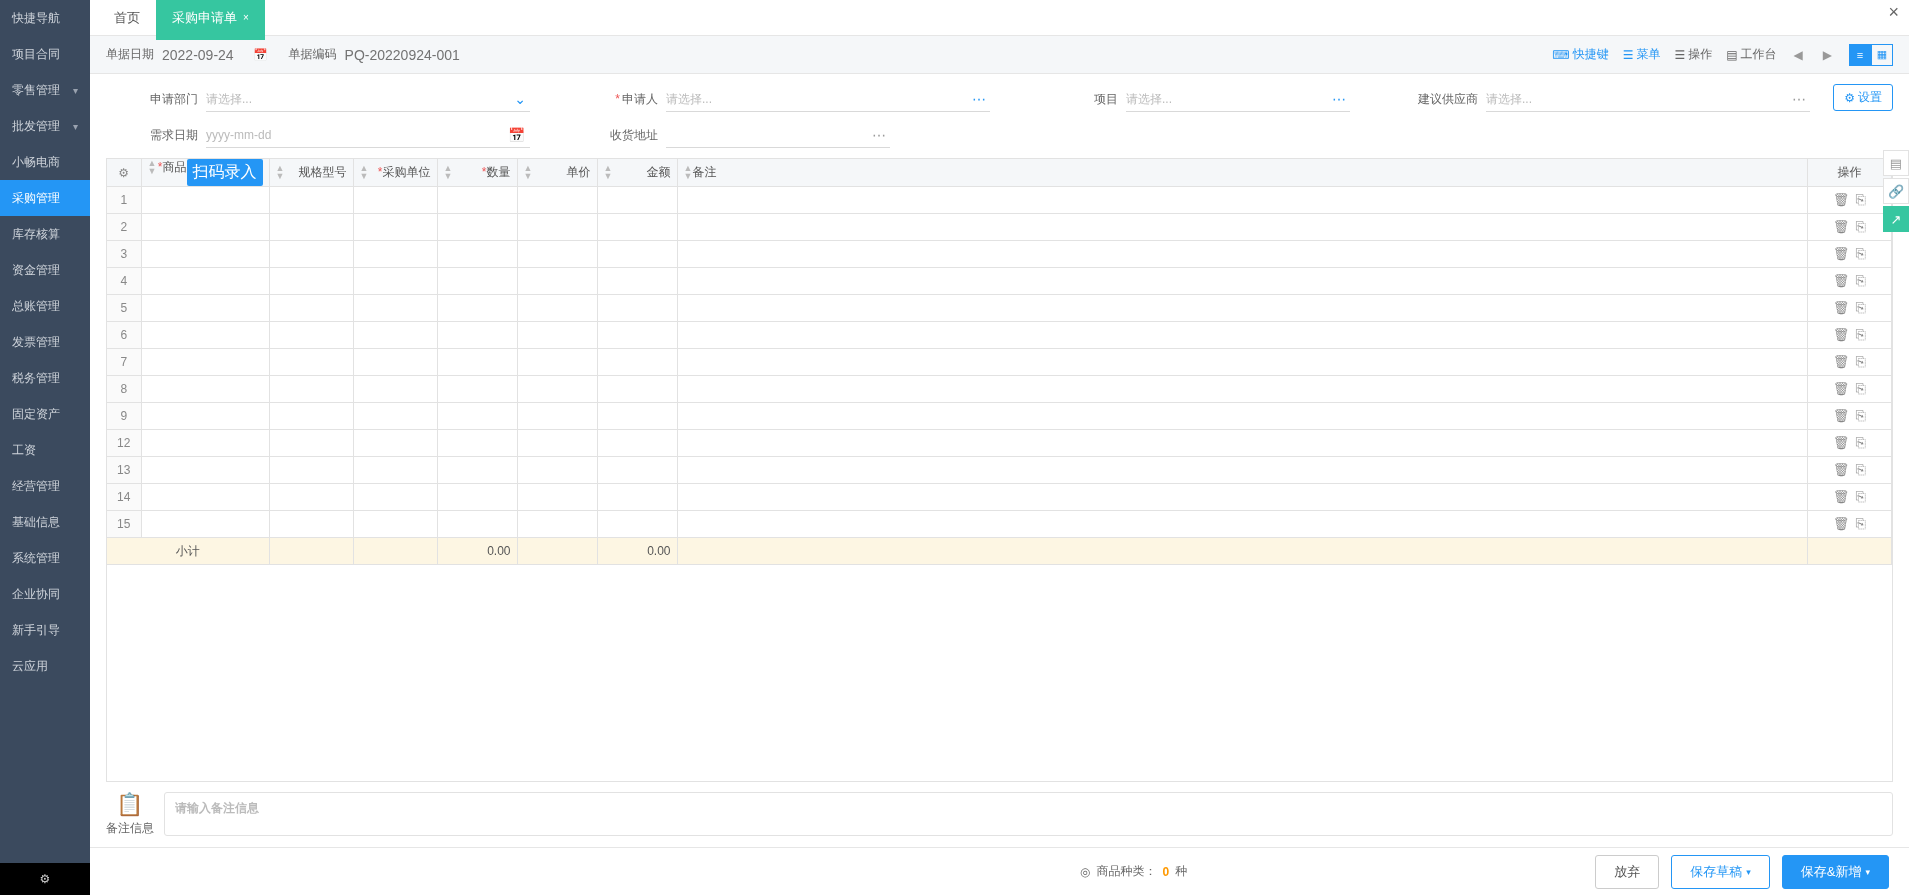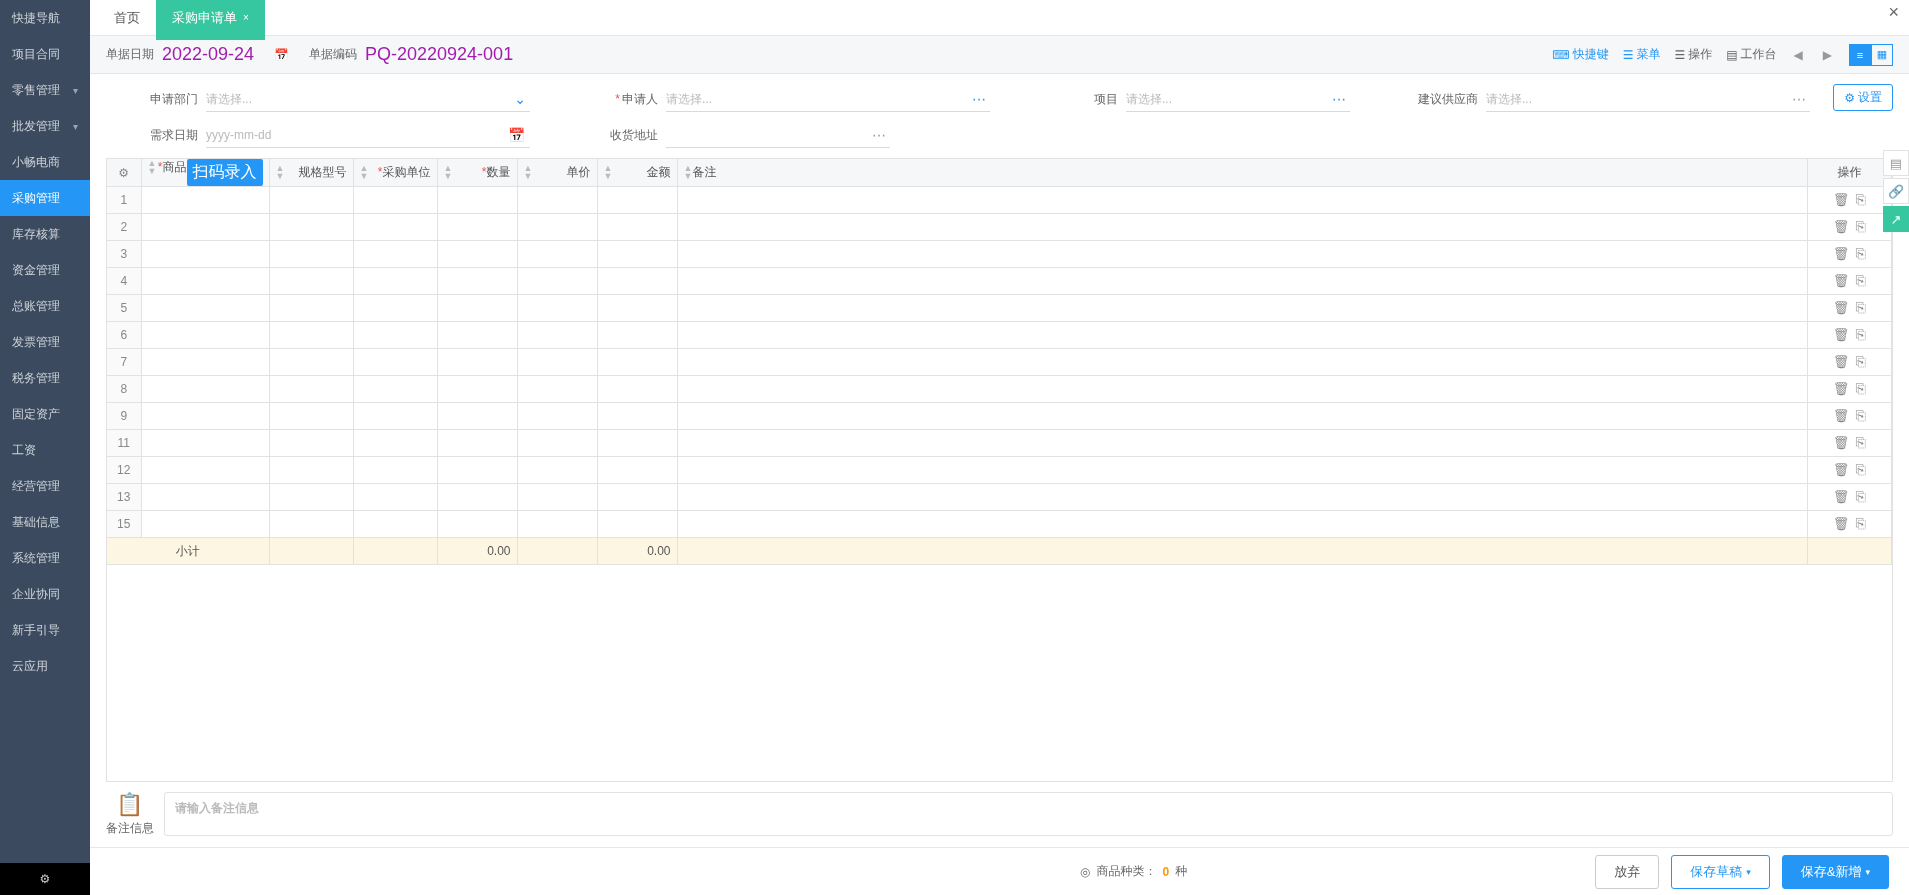--- a/index.html
+++ b/index.html
@@ -20,21 +20,21 @@
 
 .tabs { height: 36px; display: flex; align-items: center; border-bottom: 1px solid #e6e6e6; padding-left: 8px; position: relative; }
 .tab { height: 44px; display: flex; align-items: center; padding: 0 16px; font-size: 13px; color: #555; cursor: pointer; }
 .tab.active { background: #36c6a0; color: #fff; }
 .tab .close { margin-left: 6px; font-size: 10px; }
 .tabs-close-all { position: absolute; right: 4px; top: 0; font-size: 18px; color: #666; cursor: pointer; padding: 2px 6px; }
 
 
 .headerbar { height: 38px; background: #f5f7f9; display: flex; align-items: center; padding: 0 16px; color: #666; border-bottom: 1px solid #e6e6e6; }
 .hb-label { margin-right: 8px; }
-.hb-value { color: #a21caf; font-size: 18px; margin-right: 20px; text-align: center; }
+.hb-value { color: #737373; font-size: 14px; margin-right: 20px; text-align: center; }
 .hb-icon { color: #2496f5; margin-right: 20px; cursor: pointer; }
 .hb-right { margin-left: auto; display: flex; align-items: center; gap: 14px; }
 .hb-link { color: #2496f5; cursor: pointer; font-size: 12px; display: flex; align-items: center; gap: 3px; }
 .hb-plain { color: #666; cursor: pointer; display: flex; align-items: center; gap: 3px; }
 .hb-nav-btn { color: #999; cursor: pointer; padding: 0 3px; }
 .view-toggle { display: flex; }
 .view-toggle span { width: 22px; height: 22px; display: flex; align-items: center; justify-content: center; border: 1px solid #2496f5; cursor: pointer; color: #2496f5; font-size: 11px; }
 .view-toggle span.on { background: #2496f5; color: #fff; }
 
 
@@ -376,43 +376,43 @@
               <td class="left"></td>
               <td></td>
               <td></td>
               <td></td>
               <td></td>
               <td></td>
               <td class="left"></td>
               <td class="ops"><span>🗑</span><span>⎘</span></td>
             </tr>
             <tr>
-              <td class="rownum">11</td>
-              <td class="left"></td>
-              <td></td>
-              <td></td>
-              <td></td>
-              <td></td>
-              <td></td>
-              <td class="left"></td>
-              <td class="ops"><span>🗑</span><span>⎘</span></td>
-            </tr>
-            <tr>
               <td class="rownum">12</td>
               <td class="left"></td>
               <td></td>
               <td></td>
               <td></td>
               <td></td>
               <td></td>
               <td class="left"></td>
               <td class="ops"><span>🗑</span><span>⎘</span></td>
             </tr>
             <tr>
               <td class="rownum">13</td>
+              <td class="left"></td>
+              <td></td>
+              <td></td>
+              <td></td>
+              <td></td>
+              <td></td>
+              <td class="left"></td>
+              <td class="ops"><span>🗑</span><span>⎘</span></td>
+            </tr>
+            <tr>
+              <td class="rownum">14</td>
               <td class="left"></td>
               <td></td>
               <td></td>
               <td></td>
               <td></td>
               <td></td>
               <td class="left"></td>
               <td class="ops"><span>🗑</span><span>⎘</span></td>
             </tr>
             <tr>

